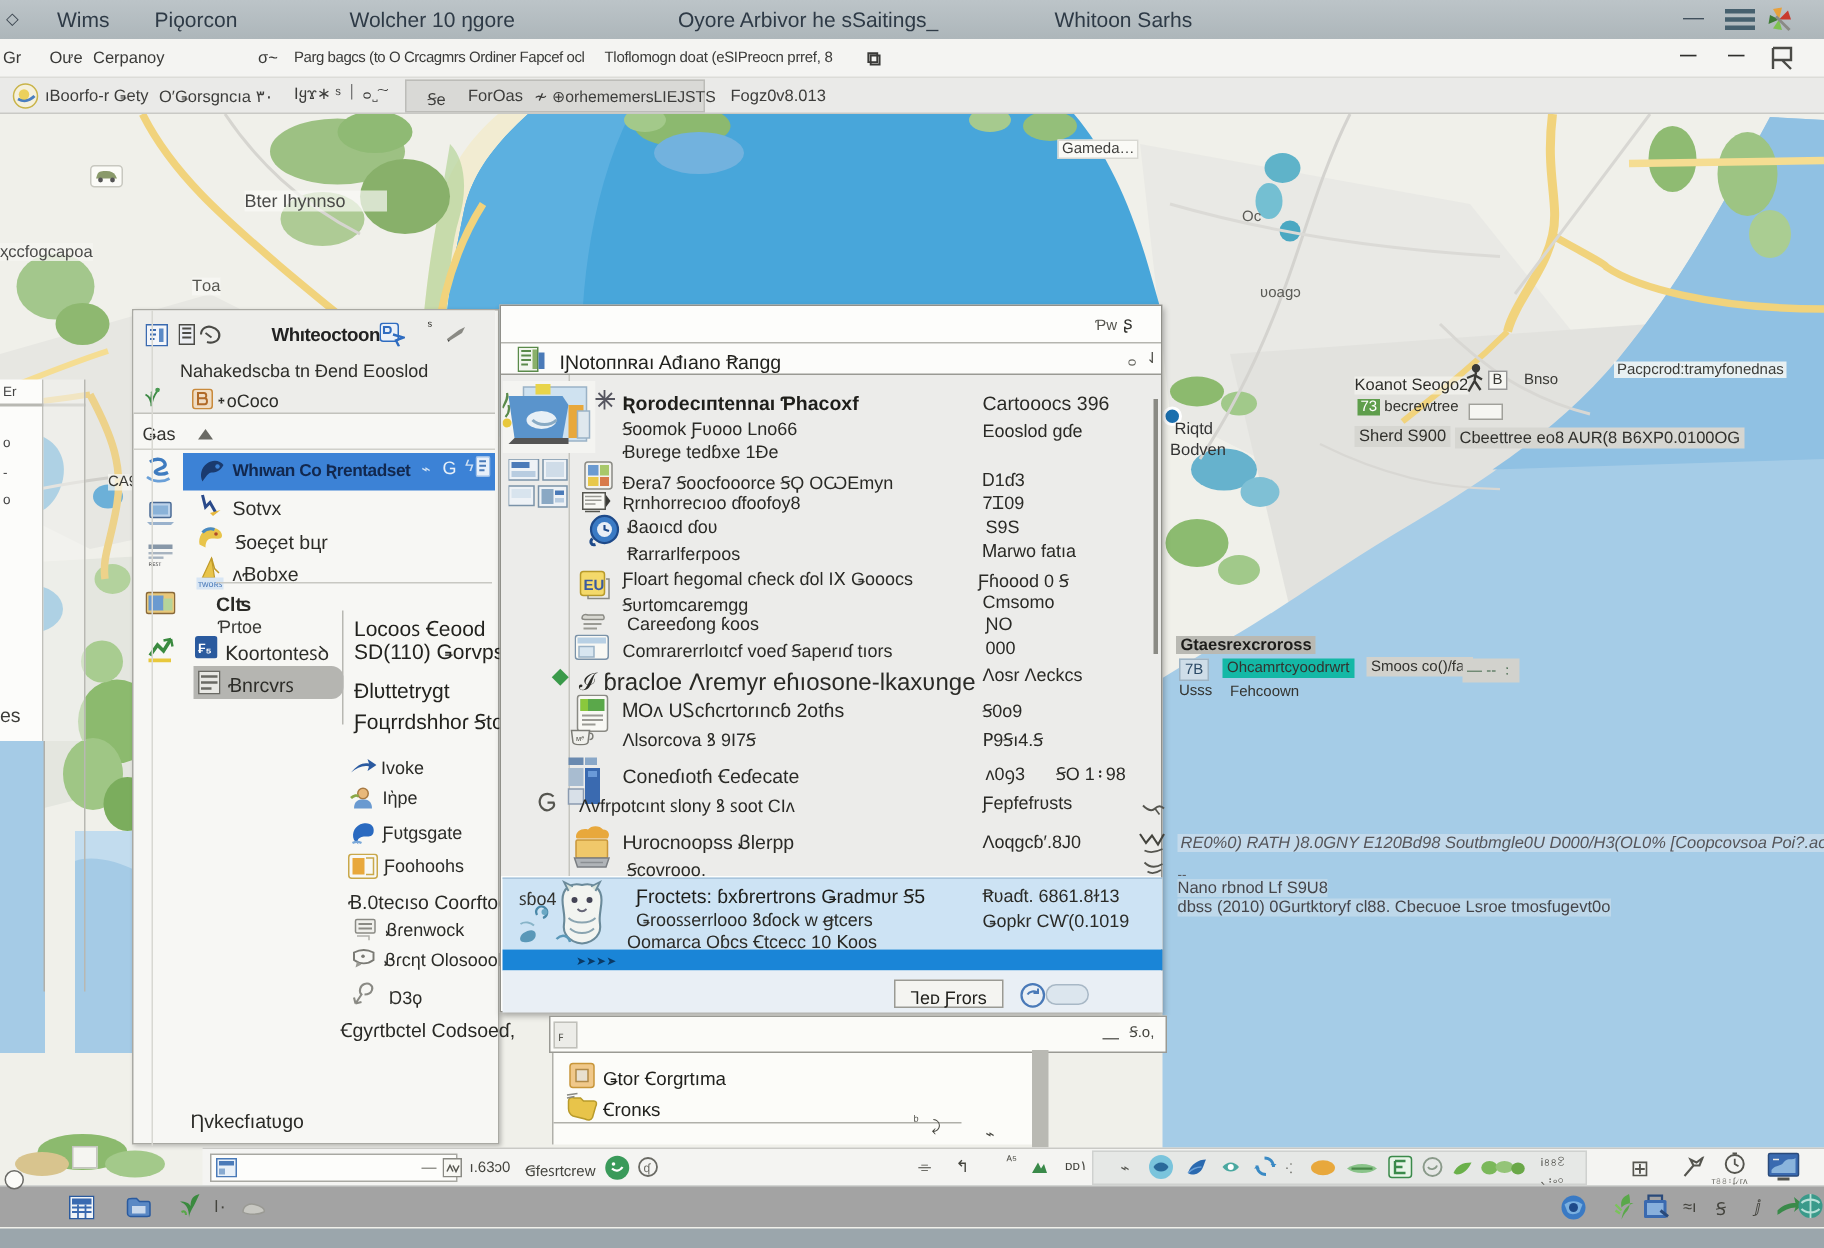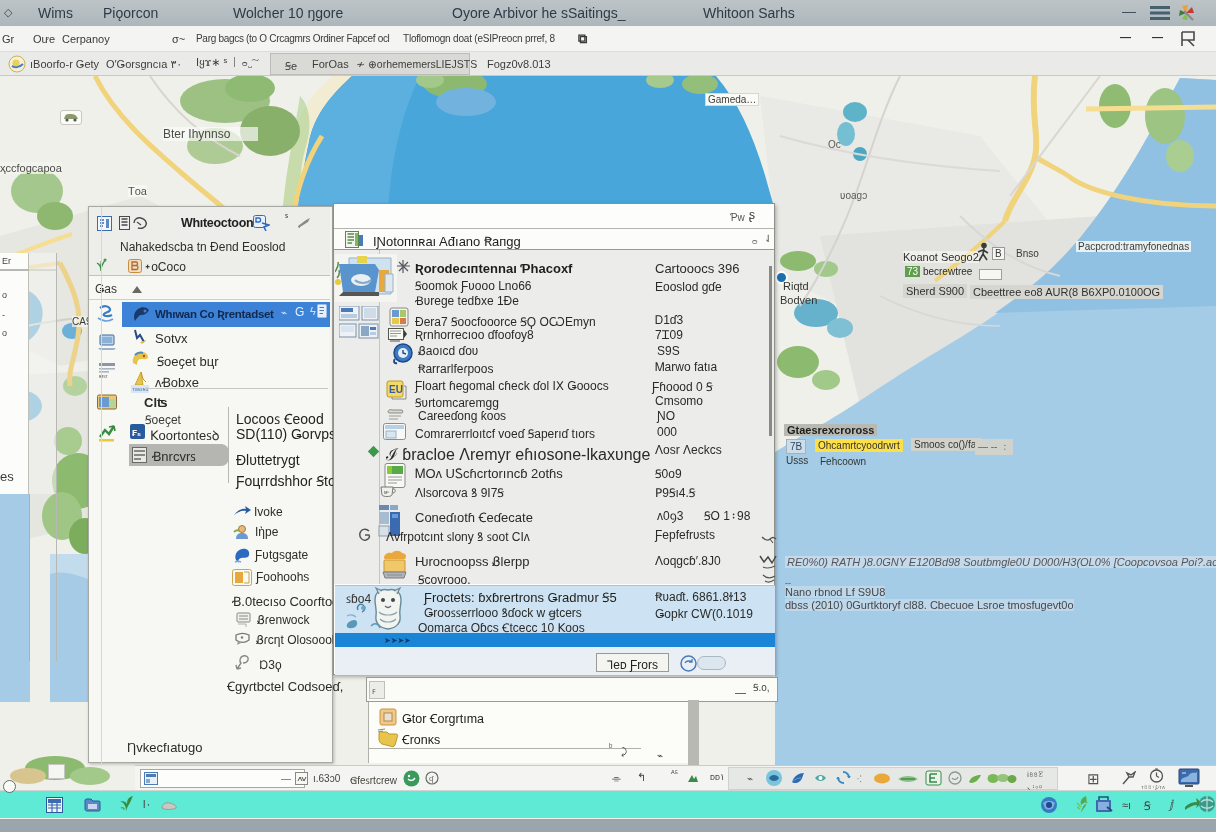--- a/index.html
+++ b/index.html
@@ -122,21 +122,21 @@
     </g>
   </svg>
 
 <div class="abs" style="left:775px;top:271px;width:13px;height:13px;border-radius:50%;background:#1b6fae;border:2px solid #fff;"></div>
 <div class="txt" style="left:783px;top:280px;color:#333;font-size:11px;">Riqtd</div>
 <div class="txt" style="left:780px;top:294px;color:#333;font-size:11px;">Bodven</div>
 
 <div class="txt" style="left:784px;top:424px;color:#1d1d1b;font-size:11px;font-weight:bold;background:#b9b9b3;padding:0 3px;">Gtaesrexcroross</div>
 <div class="txt" style="left:786px;top:439px;color:#2c4a66;font-size:10px;background:#cfdde8;border:1px solid #9eb4c4;padding:1px 3px;">7B</div>
 <div class="txt" style="left:786px;top:455px;color:#33332f;font-size:10px;">Usss</div>
-<div class="txt" style="left:815px;top:439px;color:#33332f;font-size:10px;background:#fde047;padding:1px 3px;">Ohcamrtcyoodrwrt</div>
+<div class="txt" style="left:815px;top:439px;color:#33332f;font-size:10px;background:#14b8a6;padding:1px 3px;">Ohcamrtcyoodrwrt</div>
 <div class="txt" style="left:820px;top:456px;color:#33332f;font-size:10px;">Fehcoown</div>
 <div class="txt" style="left:911px;top:438px;color:#33332f;font-size:10px;background:#d2d2cd;padding:1px 3px;">Smoos co()/fa.</div>
 <div class="txt" style="left:975px;top:439px;color:#4b6e52;font-size:10px;background:#d2d2cd;padding:1px 3px;">— ‑‑ ﹕</div>
 
 <div class="txt" style="left:785px;top:556px;color:#55555a;font-size:11px;font-style:italic;background:rgba(222,230,238,.55);padding:0 2px;">RE0%0) RATH )8.0GNY E120Bd98 Soutbmgle0U D000/H3(OL0% [Coopcovsoa Poi?.aoo</div>
 <div class="txt" style="left:785px;top:578px;color:#55555a;font-size:9px;">‑‑</div>
 <div class="txt" style="left:785px;top:586px;color:#45454a;font-size:11px;background:rgba(222,230,238,.45);">Nano rbnod Lf S9U8</div>
 <div class="txt" style="left:785px;top:599px;color:#45454a;font-size:11px;background:rgba(222,230,238,.45);">dbss (2010) 0Gurtktoryf cl88. Cbecuoe Lsroe tmosfugevt0o</div>
 
 <div class="abs" style="left:60px;top:110px;width:22px;height:15px;background:#fbfbf7;border:1px solid #c8c8c0;border-radius:3px;"></div>
@@ -257,21 +257,21 @@
   <svg class="abs" style="left:44px;top:164px;" width="15" height="16" viewBox="0 0 15 16">
       <path d="M2,14 L8,1 L10,14 Z" fill="#e8c44a" stroke="#c09a28" stroke-width="0.8"></path>
       <path d="M8,1 L10,8 L13,11" stroke="#c09a28" stroke-width="1" fill="none"></path>
     </svg>
   <span class="txt" style="left:66px;top:166px;font-size:13px;">ʌꞖobxe</span>
   <span class="txt" style="left:42px;top:178px;font-size:6px;color:#4a7ab8;background:#d8e6f4;padding:0 1px;">ᴛᴡᴏʀꜱ</span>
   <div class="abs" style="left:55px;top:181px;width:184px;height:1px;background:#c8c8c2;"></div>
   <span class="txt" style="left:55px;top:188px;font-size:13px;font-weight:bold;color:#2a2a26;">Clʦ</span>
 
   <div class="abs" style="left:139px;top:200px;width:1px;height:76px;background:#b8b8b2;"></div>
-  <span class="txt" style="left:56px;top:204px;font-size:12px;color:#3a3a36;">Ꞩoеҫеt</span>
+  <span class="txt" style="left:56px;top:204px;font-size:12px;color:#3a3a36;">Ƥrtoe</span>
   <svg class="abs" style="left:41px;top:217px;" width="15" height="15" viewBox="0 0 15 15">
       <rect width="15" height="15" rx="2" fill="#2a5a9e"></rect>
       <text x="2" y="11.5" font-size="9" fill="#fff" font-weight="bold">₣₅</text>
     </svg>
   <span class="txt" style="left:61px;top:219px;font-size:13px;">ꓗoortonteꜱꝺ</span>
   <div class="abs" style="left:40px;top:237px;width:100px;height:22px;background:#b5b5b1;border-radius:0 8px 8px 0;"></div>
   <svg class="abs" style="left:43px;top:240px;" width="15" height="16" viewBox="0 0 15 16">
       <rect x="0.5" y="0.5" width="14" height="15" fill="#e8e8e4" stroke="#6a6a64"></rect>
       <path d="M2,4 L13,4 M2,8 L13,8 M2,12 L9,12" stroke="#6a6a64" stroke-width="1.6"></path>
     </svg>
@@ -684,21 +684,21 @@
       <path d="M7.5,4.5 L7.5,8 L10,9.5 M6,1 L9,1" stroke="#55554f" stroke-width="1.2" fill="none"></path>
     </svg>
   <span class="txt" style="left:1006px;top:16px;font-size:6px;color:#6a6a64;">ᴛ৪৪᛬ʄ৴ᴦᴧ</span>
   <svg class="abs" style="left:1043px;top:2px;" width="22" height="20" viewBox="0 0 22 20">
       <rect x="1" y="1" width="20" height="15" rx="1" fill="#3a6ab0" stroke="#2a4a7a"></rect>
       <path d="M3,12 C6,8 9,10 11,7 C14,3 17,6 19,4 L19,14 L3,14 Z" fill="#8ab4dc"></path>
       <path d="M4,5 L8,5" stroke="#e8e8e4" stroke-width="1"></path>
       <rect x="7" y="17" width="8" height="2" fill="#55554f"></rect>
     </svg>
 </div>
-<div class="abs" id="task2" style="left:0;top:790px;width:1216px;height:28px;background:#5eead4;border-top:1px solid #d2d4d2;">
+<div class="abs" id="task2" style="left:0;top:790px;width:1216px;height:28px;background:#a3a3a3;border-top:1px solid #d2d4d2;">
   <svg class="abs" style="left:46px;top:6px;" width="17" height="16" viewBox="0 0 17 16">
       <rect x="0.5" y="0.5" width="16" height="15" fill="#f0f4f8" stroke="#2a5a9e"></rect>
       <rect x="2" y="2" width="13" height="4" fill="#3a6ab0"></rect>
       <path d="M2,8 L15,8 M2,11 L15,11 M6,6 L6,15 M11,6 L11,15" stroke="#3a6ab0" stroke-width="1.2"></path>
     </svg>
   <svg class="abs" style="left:84px;top:6px;" width="17" height="16" viewBox="0 0 17 16">
       <path d="M1,4 C1,2 2,2 4,2 L7,2 L9,4 L15,4 C16,4 16,5 16,6 L16,13 C16,14 15,14 14,14 L3,14 C2,14 1,13 1,12 Z" fill="#5a88c4" stroke="#2a5a9e"></path>
       <rect x="4" y="7" width="9" height="5" fill="#c8d8ec"></rect>
     </svg>
   <svg class="abs" style="left:118px;top:4px;" width="16" height="18" viewBox="0 0 16 18">

